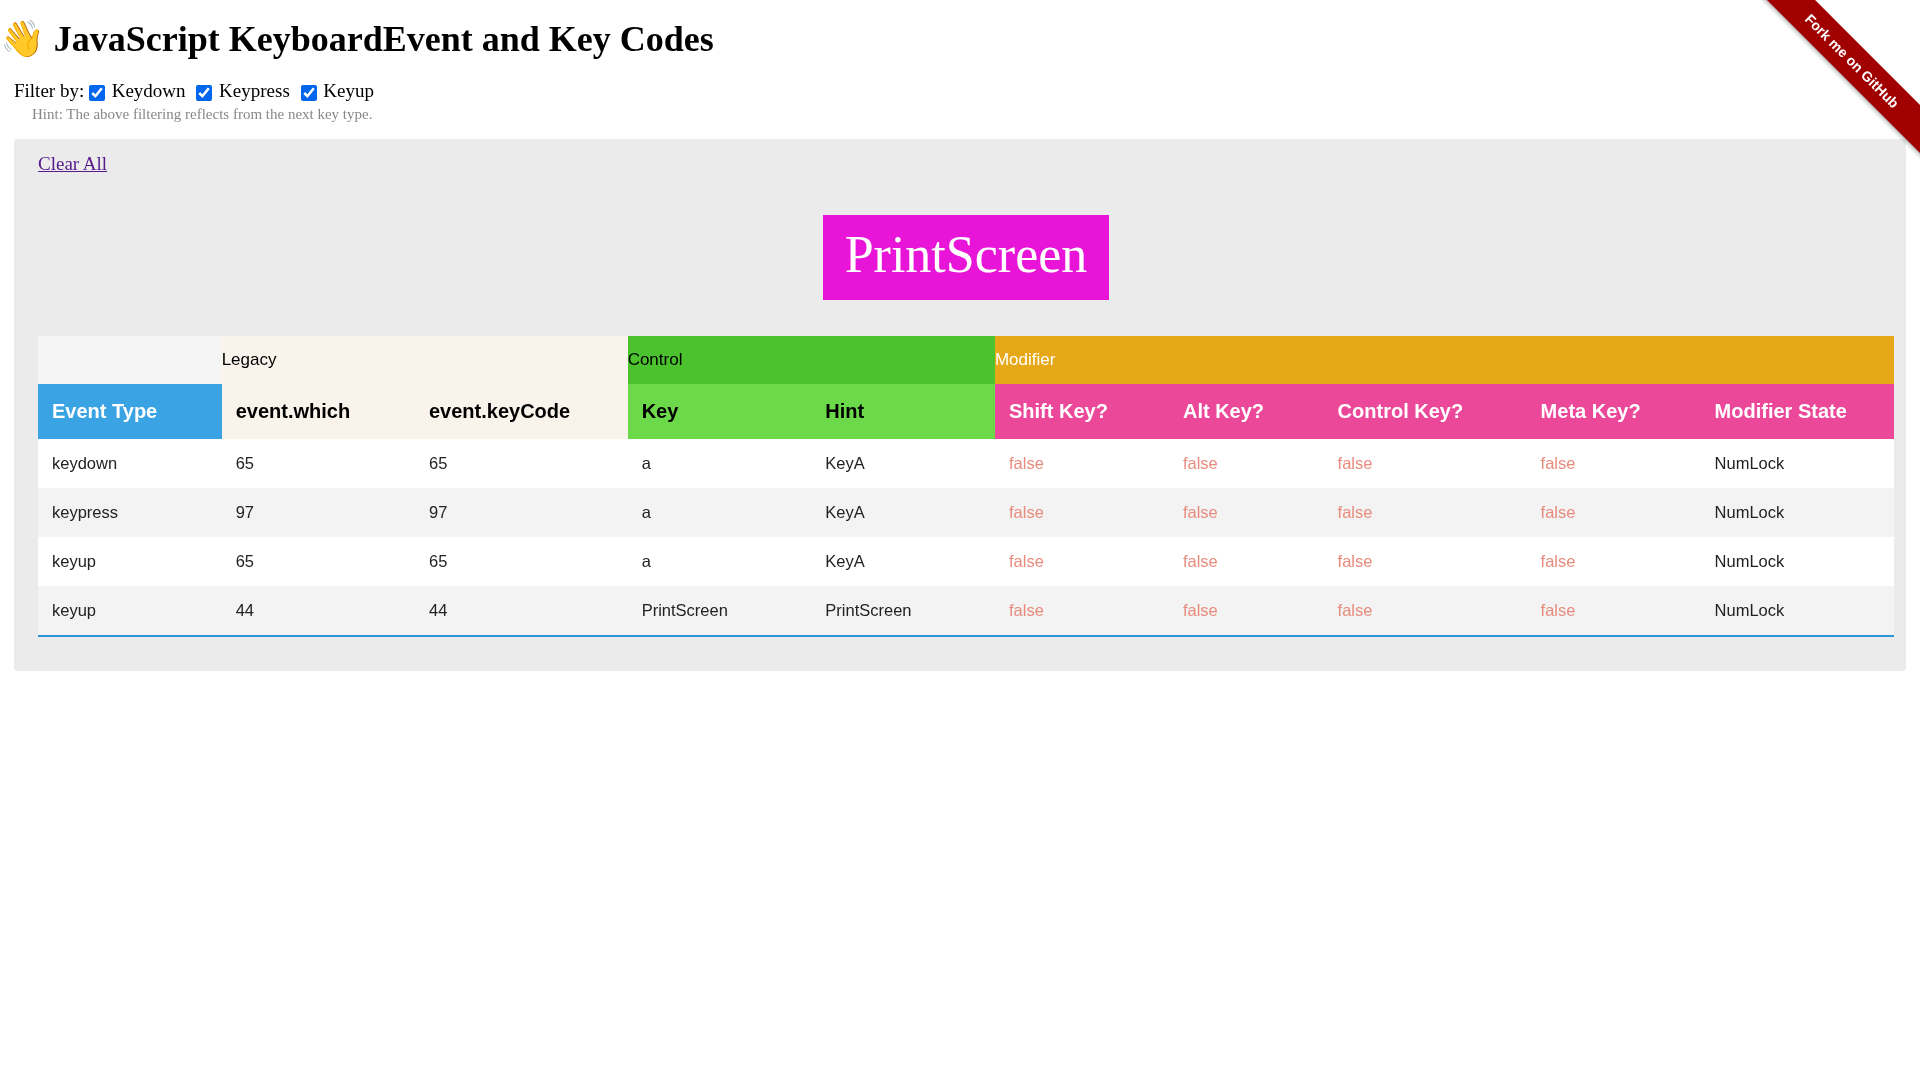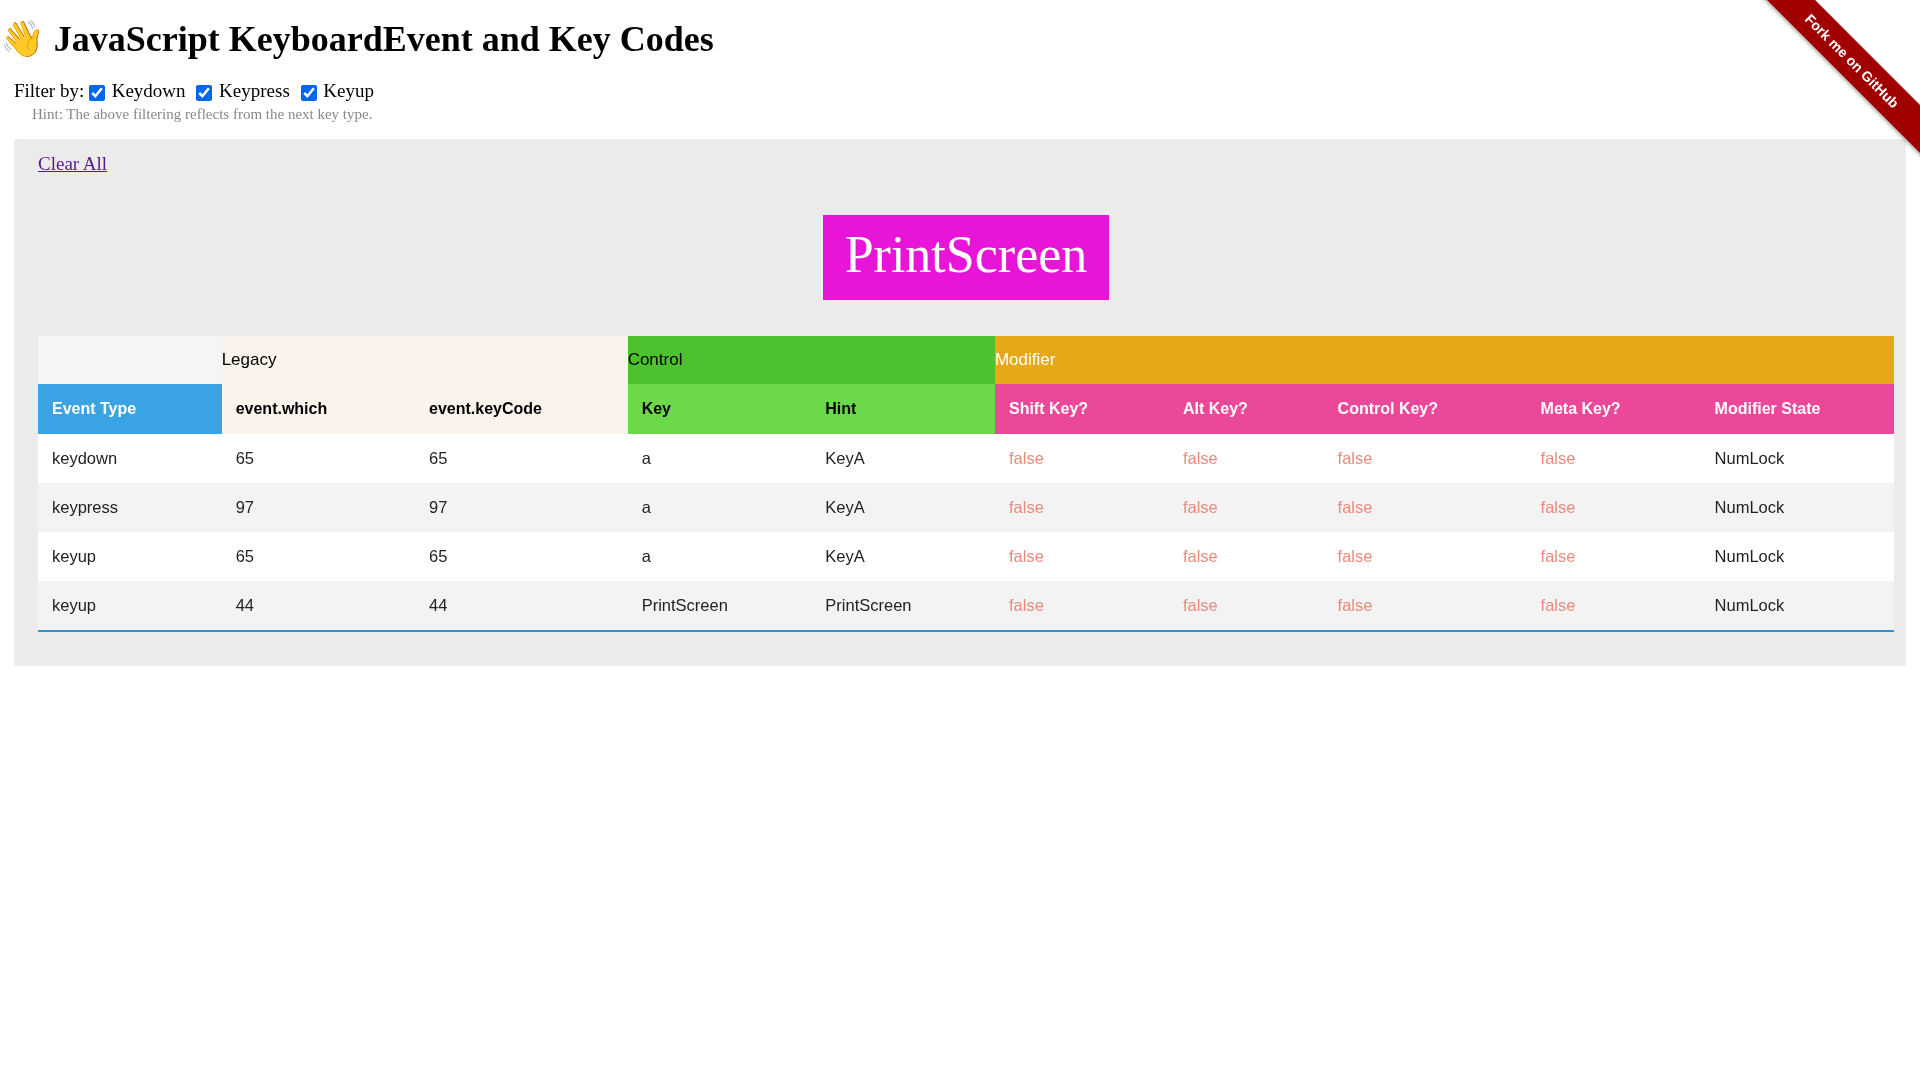--- a/index.html
+++ b/index.html
@@ -82,21 +82,21 @@
       font-size: 17px;
     }
     thead tr.group-row th.blank { background: #f5f5f5; }
     thead tr.group-row th.legacy { background: #faf3ec; color:#000;}
     thead tr.group-row th.current { background: #4bc22e; color:#000;}
     thead tr.group-row th.modifiers { background: #e6a817; color:#fff;}
     thead tr.header-row th {
       text-align: left;
       padding: 16px 14px;
       font-weight: bold;
-      font-size: 16px;
+      font-size: 20px;
     }
     thead tr.header-row th.evtype { background: #3aa3e3; color:#fff;}
     thead tr.header-row th.legacy { background: #faf3ec; color:#000;}
     thead tr.header-row th.current { background: #6cd94a; color:#000;}
     thead tr.header-row th.modifiers { background: #ec4899; color:#fff;}
     tbody tr { }
     tbody tr:nth-child(odd) { background: #fff; }
     tbody tr:nth-child(even) { background: #f3f3f3; }
     tbody td {
       padding: 15px 14px;

